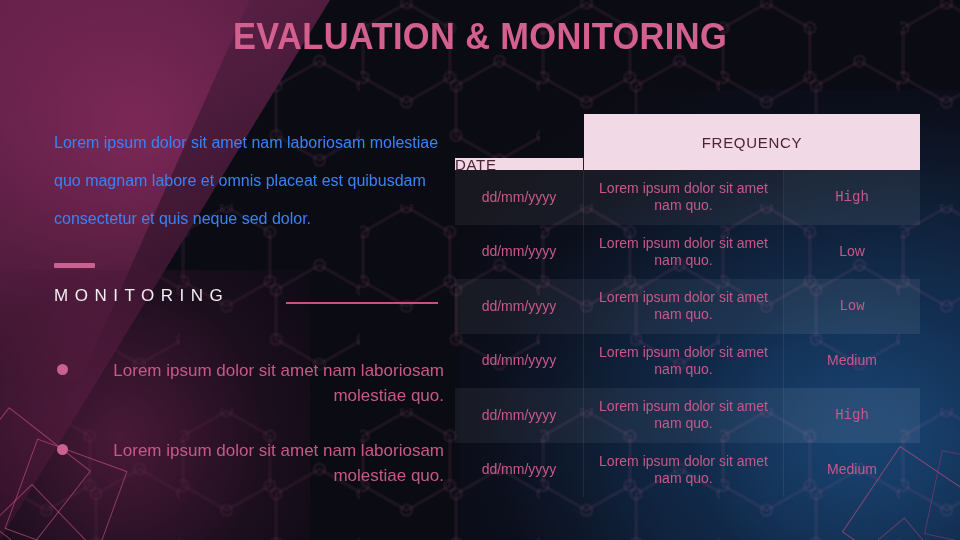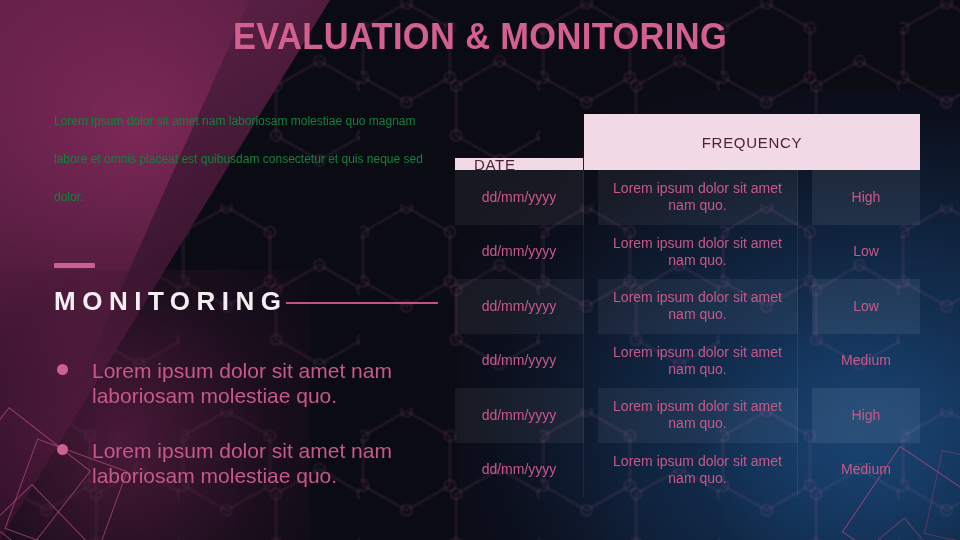--- a/index.html
+++ b/index.html
@@ -72,55 +72,55 @@
     text-align:center;
     font-size:37px;
     font-weight:bold;
     letter-spacing:.4px;
     color:#d4608f;
     font-family:"Liberation Sans", sans-serif;
     transform:scaleX(.93);
   }
 
   .lead{
-    position:absolute; left:54px; top:102px; width:392px;
-    font-size:12px;
+    position:absolute; left:54px; top:124px; width:392px;
+    font-size:16px;
     line-height:38px;
-    color:#15803d;
+    color:#3b82f6;
   }
 
   .accent-bar{
     position:absolute; left:54px; top:263px;
     width:41px; height:5px;
     background:#cb6191;
     border-radius:1px;
   }
 
   .sub-head{
     position:absolute; left:54px; top:286px;
-    font-size:26px;
-    font-weight:bold;
+    font-size:17px;
+    font-weight:normal;
     letter-spacing:6.5px;
     color:#f2eef2;
   }
   .sub-rule{
     position:absolute; left:286px; top:302px;
     width:152px; height:2px;
     background:#c4537f;
   }
 
   .bullets{ position:absolute; left:54px; top:358px; width:390px; }
   .bullet{ display:flex; align-items:flex-start; margin-bottom:30px; }
   .dot{
     width:11px; height:11px; border-radius:50%;
     background:#cb6191; flex:0 0 auto;
     margin:6px 24px 0 3px;
   }
   .bullet-text{
-    font-size:21px; line-height:25px; color:#c7598a;
+    font-size:17px; line-height:25px; color:#c7598a;text-align:right;
   }
 
   
   .table{
     position:absolute;
     left:455px; top:114px;
     width:465px; height:383px;
     display:flex; flex-direction:column;
   }
   .trow{ display:flex; flex:0 0 auto; }
@@ -129,38 +129,38 @@
   .thead .cell{
     background:#f1d9e5;
     color:#4e2236;
     font-size:15px;
     letter-spacing:.7px;
     display:flex; align-items:center;
     border-right:1.6px solid #2b1b26;
   }
   .thead .cell:last-child{ border-right:none; }
 
-  .tbody-row{ height:54.5px;gap:14px; }
+  .tbody-row{ height:54.5px; }
   .tbody-row .cell{
     font-size:14px;
     color:#c7598a;
     display:flex; align-items:center; justify-content:center;
     text-align:center;
     line-height:17px;
     border-right:1px solid rgba(255,255,255,.07);
   }
   .tbody-row .cell:last-child{ border-right:none; }
   .tbody-row.alt .cell{ background:rgba(255,255,255,.055); }
-  .tbody-row.alt .cell.c-freq{ background:rgba(255,255,255,.075); }
+  .tbody-row.alt .cell.c-freq{ background:rgba(255,255,255,.075);font-family:Liberation Mono, monospace; }
 
   .c-date{ flex:0 0 129px; }
   .c-eval{ flex:0 0 200px; }
   .c-freq{ flex:1 1 auto;text-align:right; }
 
-  .thead .c-date{ padding-left:19px; justify-content:flex-start;margin-top:44px; }
+  .thead .c-date{ justify-content:flex-start;margin-top:44px; }
   .thead .c-eval, .thead .c-freq{ justify-content:center; }
 
   .tbody-row .c-eval .txt{ max-width:172px; }
 </style>
 </head>
 <body>
 
 <div class="bg">
   <div class="bg-base"></div>
   <div class="bg-blue"></div>

